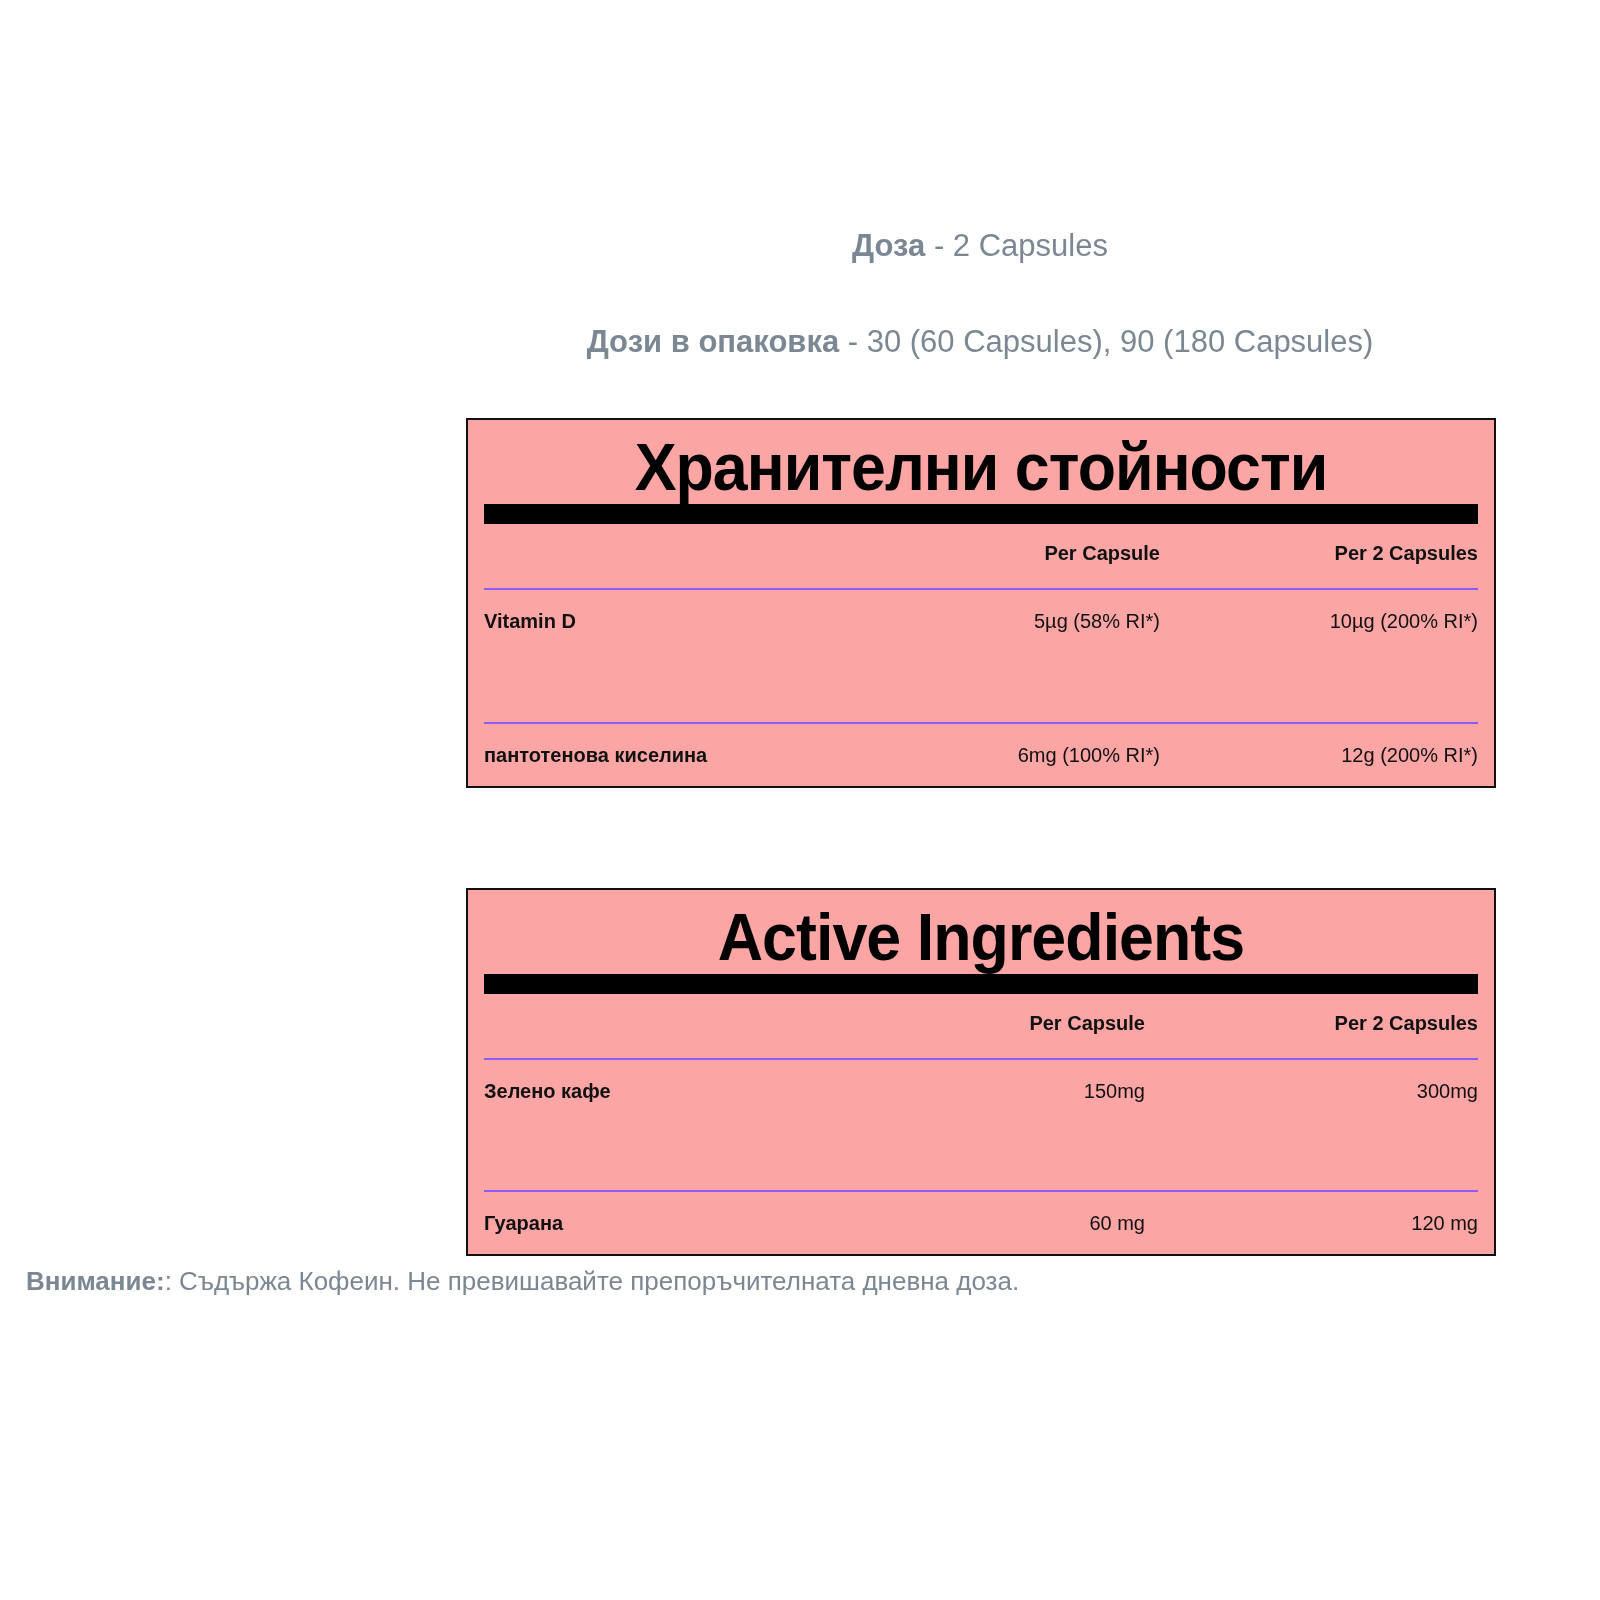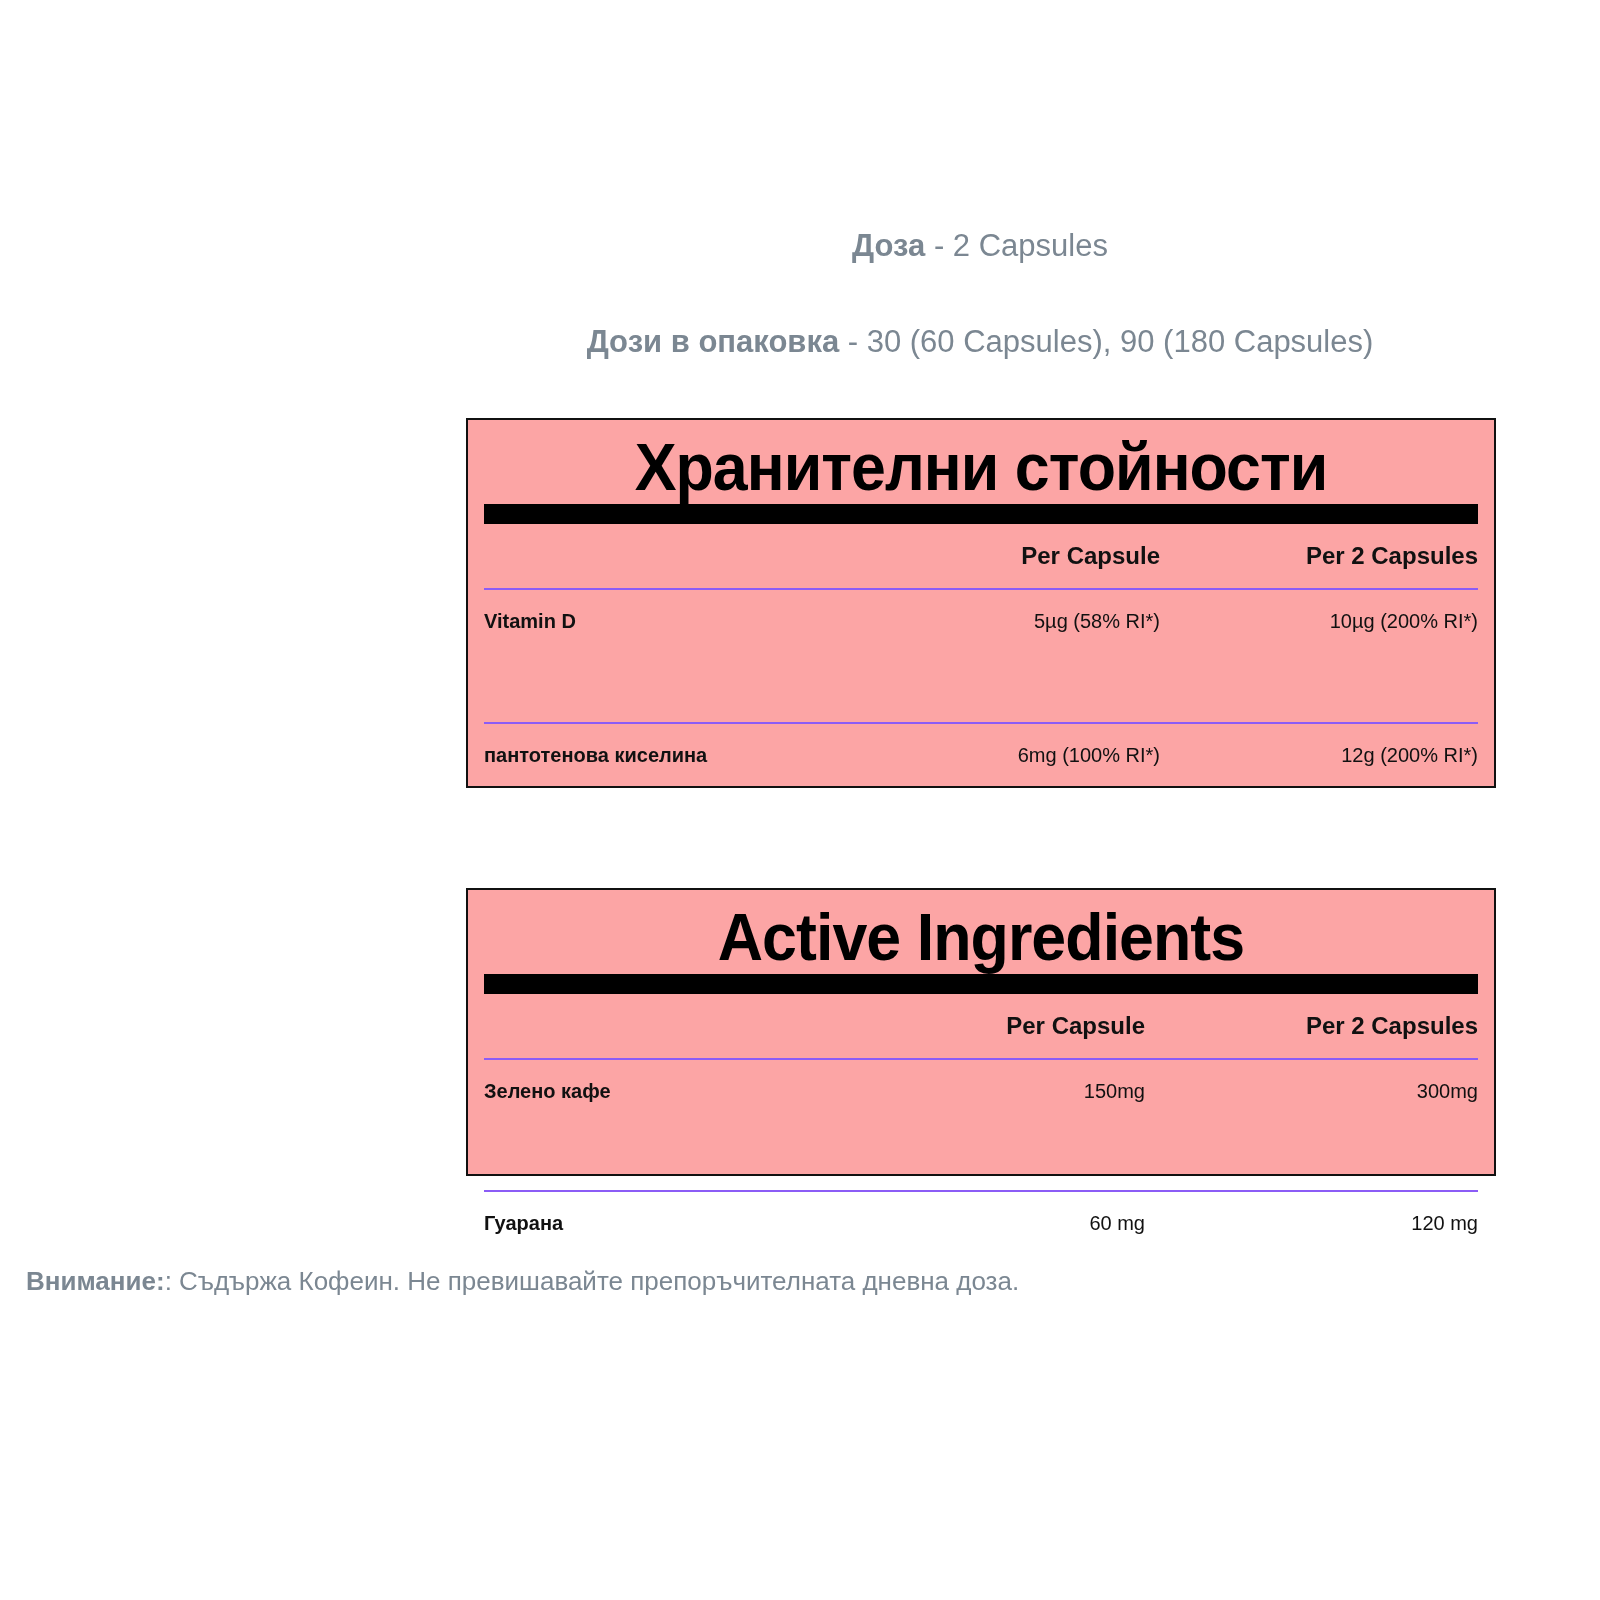--- a/index.html
+++ b/index.html
@@ -2,21 +2,21 @@
 <html><head>
 <meta charset="utf-8">
 <style>
   html, body { margin:0; padding:0; background:#ffffff; }
   body { width:1600px; height:1600px; position:relative; overflow:hidden; font-family:"Liberation Sans", sans-serif; }
   .info-line { position:absolute; left:0; width:1960px; text-align:center; font-size:31px; color:#7b8792; }
   .info-line b { font-weight:bold; color:#7b8792; }
   .panel { position:absolute; left:466px; width:1030px; border:2px solid #111; background:#fca5a5; box-sizing:border-box; }
   .panel-title { text-align:center; font-weight:bold; color:#000; font-size:66px; letter-spacing:-1px; line-height:1; padding-top:14px; height:66px; transform:scaleX(0.95); }
   .thick-bar { position:absolute; left:16px; right:16px; height:20px; background:#000; }
-  .hdr { position:absolute; left:16px; right:16px; height:40px; font-size:24px; font-weight:bold; color:#111; }
+  .hdr { position:absolute; left:16px; right:16px; height:40px; font-size:20px; font-weight:bold; color:#111; }
   .hdr span { position:absolute; top:0; white-space:nowrap; }
   .row { position:absolute; left:16px; right:16px; border-top:2px solid #8b5cf6; height:66px; font-size:20px; color:#111; }
   .row span { position:absolute; top:20px; white-space:nowrap; }
   .row .name { left:0; font-weight:bold; }
   .warning { position:absolute; left:26px; top:1266px; font-size:26px; color:#7b8792; white-space:nowrap; }
   .warning b { font-weight:bold; }
 </style>
 </head>
 <body>
 
@@ -40,21 +40,21 @@
     <span style="right:318px;">5µg (58% RI*)</span>
     <span style="right:0;">10µg (200% RI*)</span>
   </div>
   <div class="row" style="top:302px;">
     <span class="name">пантотенова киселина</span>
     <span style="right:318px;">6mg (100% RI*)</span>
     <span style="right:0;">12g (200% RI*)</span>
   </div>
 </div>
 
-<div class="panel" style="top:888px; height:288px;">
+<div class="panel" style="top:888px; height:368px;">
   <div class="panel-title">Active Ingredients</div>
   <div class="thick-bar" style="top:84px;"></div>
   <div class="hdr" style="top:122px;">
     <span style="right:333px;">Per Capsule</span>
     <span style="right:0;">Per 2 Capsules</span>
   </div>
   <div class="row" style="top:168px;">
     <span class="name">Зелено кафе</span>
     <span style="right:333px;">150mg</span>
     <span style="right:0;">300mg</span>

